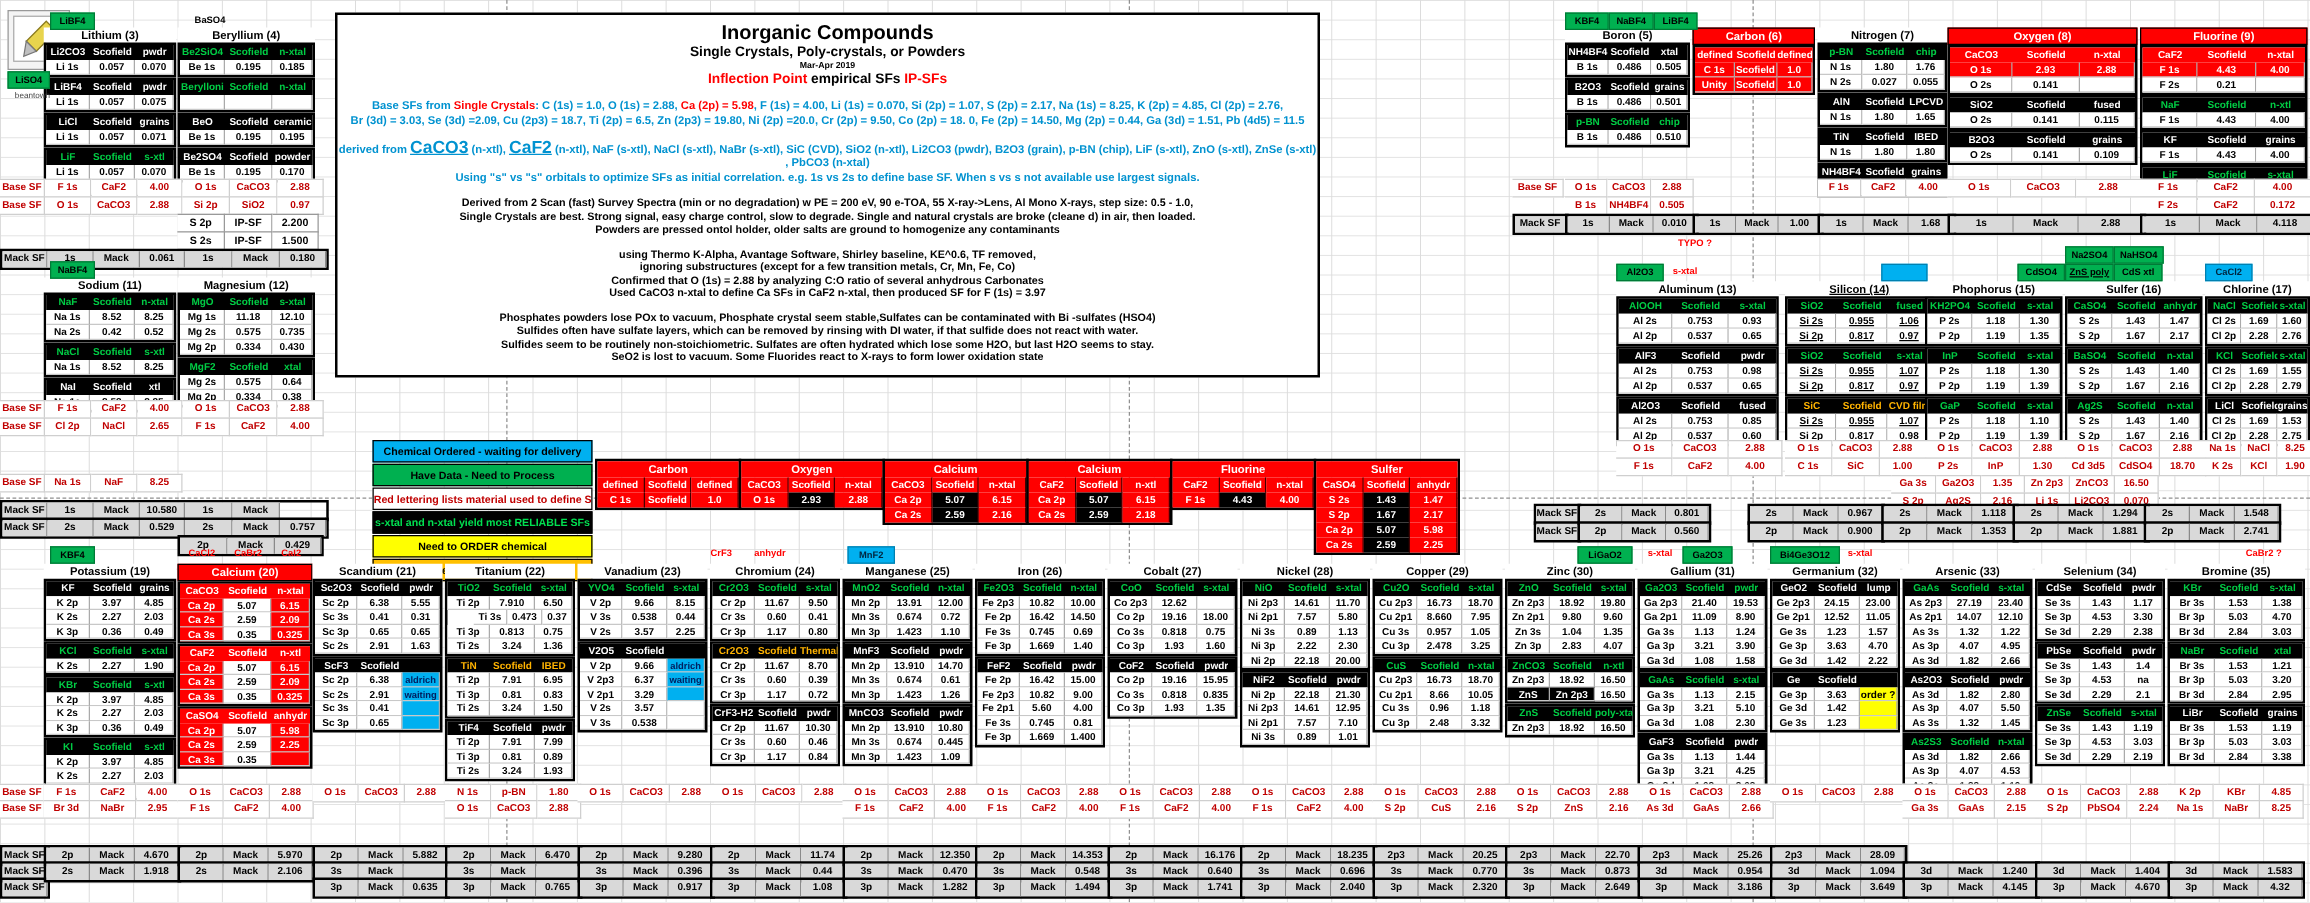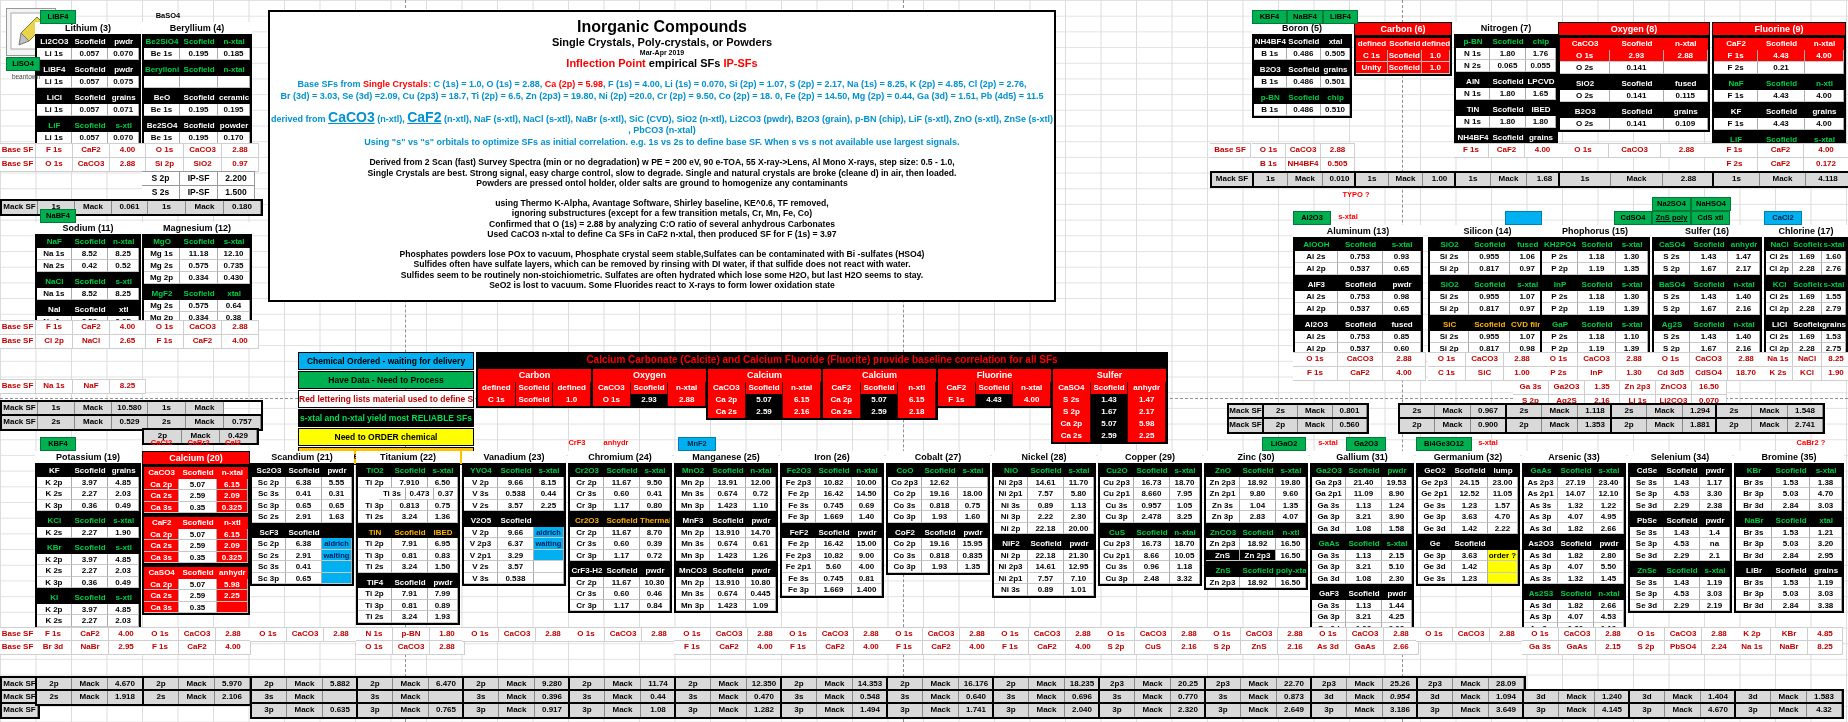--- a/index.html
+++ b/index.html
@@ -131,21 +131,20 @@
 
   <div class="legend" id="legend">
       <div class="leg-row" style="background: rgb(0, 176, 240); color: rgb(0, 0, 0);">Chemical Ordered - waiting for delivery</div>
       <div class="leg-row" style="background: rgb(0, 176, 80); color: rgb(0, 0, 0);">Have Data - Need to Process</div>
       <div class="leg-row" style="background: rgb(255, 255, 255); color: rgb(192, 0, 0);">Red lettering lists material used to define SFs</div>
       <div class="leg-row" style="background: rgb(0, 0, 0); color: rgb(0, 224, 80);">s-xtal and n-xtal yield most RELIABLE SFs</div>
       <div class="leg-row" style="background: rgb(255, 255, 0); color: rgb(0, 0, 0);">Need to ORDER chemical</div>
       <div class="leg-row" style="background: rgb(255, 192, 0); color: rgb(0, 0, 0);">Have Chemical - Need to Analyze</div>
     </div>
 
-  <div class="banner">Calcium Carbonate (Calcite) and Calcium Fluoride (Fluorite) provide baseline correlation for all SFs</div>
 
   <div id="dynamic-root">
       <div class="blk" style="left: 35px; top: 22px; width: 106px;">
         <div class="ttl">Lithium (3)</div>
         <div class="grp">
           <div class="rw hdr hc-w" style="height: 12px; line-height: 12px;">
             <div class="hcl c0">Li2CO3</div>
             <div class="hcl c1">Scofield</div>
             <div class="hcl c2">pwdr</div>
           </div>
@@ -401,21 +400,21 @@
             <div class="hcl c1">Scofield</div>
             <div class="hcl c2">chip</div>
           </div>
           <div class="rw" style="height: 12px; line-height: 12px;">
             <div class="cl c0">N 1s</div>
             <div class="cl c1">1.80</div>
             <div class="cl c2">1.76</div>
           </div>
           <div class="rw" style="height: 12px; line-height: 12px;">
             <div class="cl c0">N 2s</div>
-            <div class="cl c1">0.065</div>
+            <div class="cl c1">0.027</div>
             <div class="cl c2">0.055</div>
           </div>
         </div>
         <div class="grp">
           <div class="rw hdr hc-w" style="height: 12px; line-height: 12px;">
             <div class="hcl c0">AlN</div>
             <div class="hcl c1">Scofield</div>
             <div class="hcl c2">LPCVD</div>
           </div>
           <div class="rw" style="height: 12px; line-height: 12px;">
@@ -596,21 +595,21 @@
             <div class="cl c1">0.753</div>
             <div class="cl c2">0.85</div>
           </div>
           <div class="rw" style="height: 12px; line-height: 12px;">
             <div class="cl c0">Al 2p</div>
             <div class="cl c1">0.537</div>
             <div class="cl c2">0.60</div>
           </div>
         </div>
       </div>
-      <div class="blk" style="left: 1428px; top: 225px; width: 119px;">
+      <div class="blk" style="left: 1428px; top: 225px; width: 119px; text-decoration: underline;">
         <div class="ttl">Silicon (14)</div>
         <div class="grp">
           <div class="rw hdr hc-g" style="height: 12px; line-height: 12px;">
             <div class="hcl c0">SiO2</div>
             <div class="hcl c1">Scofield</div>
             <div class="hcl c2">fused</div>
           </div>
           <div class="rw" style="height: 12px; line-height: 12px;">
             <div class="cl c0">Si 2s</div>
             <div class="cl c1">0.955</div>
@@ -2547,21 +2546,21 @@
         <div class="cl" style="width: 34px;">2.649</div>
       </div>
       <div class="srow s-gray" style="left: 1310px; top: 676px; height: 13px;">
         <div class="cl" style="width: 34px;">2p3</div>
         <div class="cl" style="width: 35px;">Mack</div>
         <div class="cl" style="width: 34px;">25.26</div>
       </div>
       <div class="srow s-gray" style="left: 1310px; top: 689px; height: 13px;">
         <div class="cl" style="width: 34px;">3d</div>
         <div class="cl" style="width: 35px;">Mack</div>
-        <div class="cl" style="width: 34px; font-style: italic;">0.954</div>
+        <div class="cl" style="width: 34px;">0.954</div>
       </div>
       <div class="srow s-gray" style="left: 1310px; top: 702px; height: 13px;">
         <div class="cl" style="width: 34px;">3p</div>
         <div class="cl" style="width: 35px;">Mack</div>
         <div class="cl" style="width: 34px;">3.186</div>
       </div>
       <div class="srow s-gray" style="left: 1416px; top: 676px; height: 13px;">
         <div class="cl" style="width: 34px;">2p3</div>
         <div class="cl" style="width: 35px;">Mack</div>
         <div class="cl" style="width: 34px;">28.09</div>

